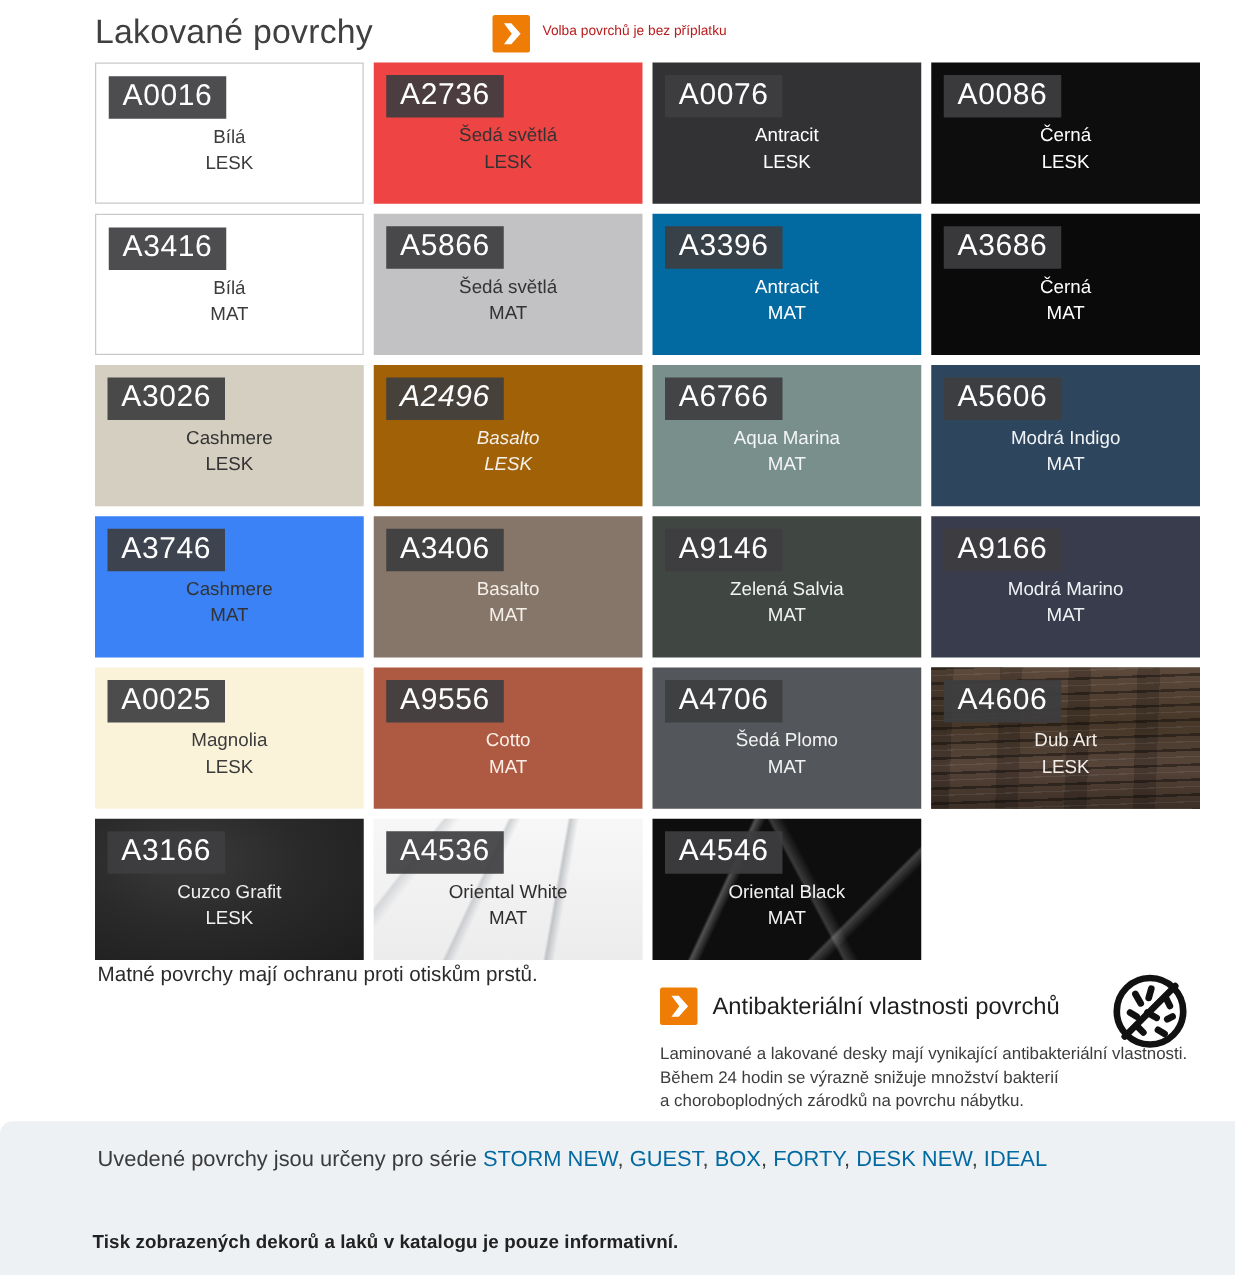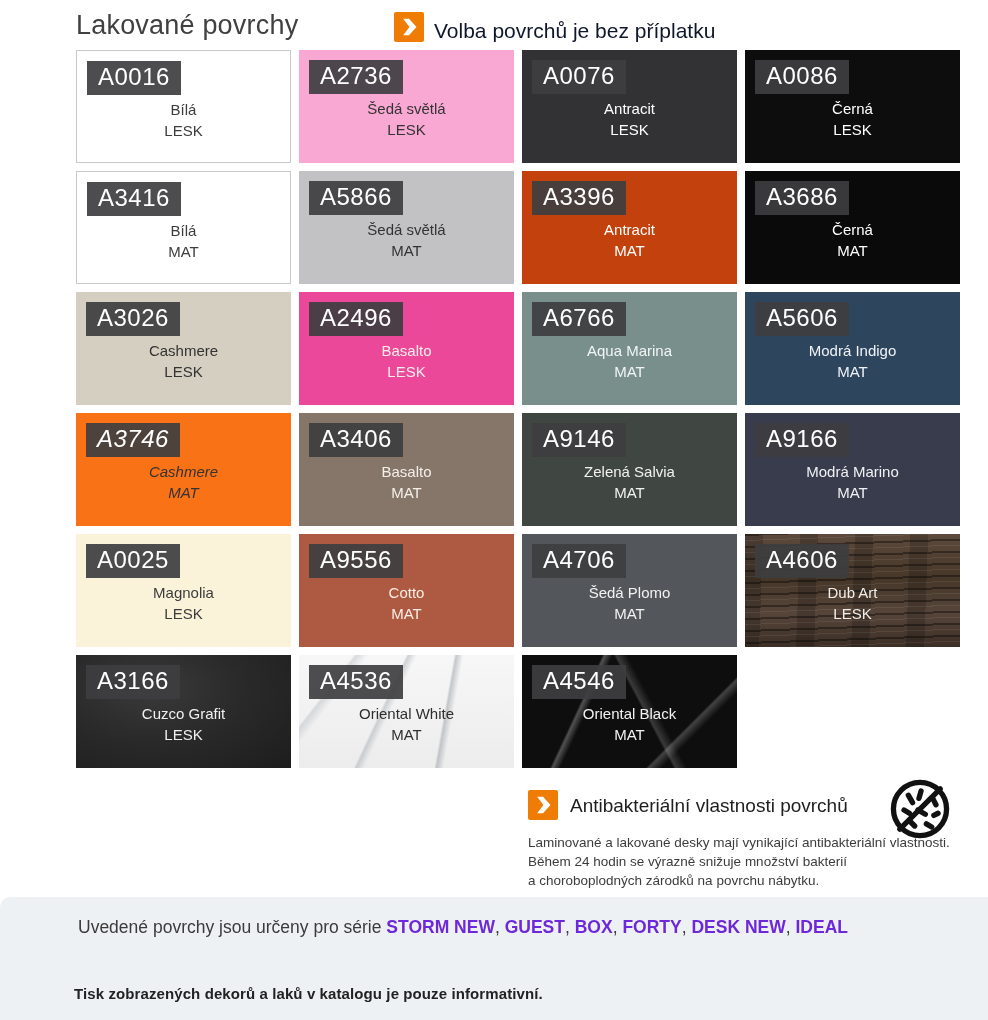--- a/index.html
+++ b/index.html
@@ -16,21 +16,21 @@
   }
   
   .chev-box{
     position:absolute;width:30px;height:30px;border-radius:2px;
     display:flex;align-items:center;justify-content:center;
   }
   .chev-box svg{width:20px;height:20px;display:block;}
   .top-note-box{left:394px;top:12px;}
   .top-note-label{
     position:absolute;left:434px;top:19px;
-    font-size:21px;color:#0f172a;
+    font-size:11px;color:#b91c1c;
   }
   
   .grid{
     position:absolute;left:76px;top:50px;width:884px;
     display:grid;grid-template-columns:repeat(4,215px);
     grid-auto-rows:113px;column-gap:8px;row-gap:8px;
   }
   .swatch{position:relative;box-sizing:border-box;}
   .swatch .code{
     position:absolute;left:10px;top:10px;
@@ -84,21 +84,21 @@
     font-size:13.5px;line-height:19px;color:#3c3c3c;
   }
   .footer-strip{
     position:absolute;left:0;top:897px;width:988px;height:123px;
     background:#eef1f4;border-radius:10px 0 0 0;
   }
   .footer-series{
     position:absolute;left:78px;top:17px;
     font-size:17.5px;line-height:26px;color:#3b3b3b;
   }
-  .footer-series .b{font-weight:bold;color:#6d28d9;}
+  .footer-series .b{font-weight:normal;color:#0369a1;}
   .footer-info{
     position:absolute;left:74px;top:88px;
     font-size:15px;font-weight:bold;color:#222222;letter-spacing:.1px;
   }
 </style>
 </head>
 <body>
 
 <div class="page">
 
@@ -112,21 +112,21 @@
   <div class="top-note-label">Volba povrchů je bez příplatku</div>
 
   <div class="grid">
       <div class="swatch" style="background: rgb(255, 255, 255); border: 1px solid rgb(201, 201, 201); color: rgb(60, 60, 60);">
         <div class="code">A0016</div>
         <div class="labels">
           <div>Bílá</div>
           <div>LESK</div>
         </div>
       </div>
-      <div class="swatch" style="background: #f9a8d4; color: rgb(51, 51, 51); padding-left: 25px;">
+      <div class="swatch" style="background: #ef4444; color: rgb(51, 51, 51); padding-left: 25px;">
         <div class="code">A2736</div>
         <div class="labels">
           <div>Šedá světlá</div>
           <div>LESK</div>
         </div>
       </div>
       <div class="swatch" style="background: rgb(50, 50, 53); color: rgb(255, 255, 255);">
         <div class="code">A0076</div>
         <div class="labels">
           <div>Antracit</div>
@@ -147,63 +147,63 @@
           <div>MAT</div>
         </div>
       </div>
       <div class="swatch" style="background: rgb(194, 194, 196); color: rgb(51, 51, 51);">
         <div class="code">A5866</div>
         <div class="labels">
           <div>Šedá světlá</div>
           <div>MAT</div>
         </div>
       </div>
-      <div class="swatch" style="background: #c2410c; color: rgb(255, 255, 255); text-decoration: underline;">
+      <div class="swatch" style="background: #0369a1; color: rgb(255, 255, 255); text-decoration: underline;">
         <div class="code">A3396</div>
         <div class="labels">
           <div>Antracit</div>
           <div>MAT</div>
         </div>
       </div>
       <div class="swatch" style="background: rgb(10, 10, 10); color: rgb(255, 255, 255);">
         <div class="code">A3686</div>
         <div class="labels">
           <div>Černá</div>
           <div>MAT</div>
         </div>
       </div>
       <div class="swatch" style="background: rgb(213, 207, 193); color: rgb(51, 51, 51);">
         <div class="code">A3026</div>
         <div class="labels">
           <div>Cashmere</div>
           <div>LESK</div>
         </div>
       </div>
-      <div class="swatch" style="background: #ec4899; color: rgb(244, 239, 233);">
+      <div class="swatch" style="background: #a16207; color: rgb(244, 239, 233); font-style: italic;">
         <div class="code">A2496</div>
         <div class="labels">
           <div>Basalto</div>
           <div>LESK</div>
         </div>
       </div>
       <div class="swatch" style="background: rgb(121, 143, 140); color: rgb(242, 245, 244);">
         <div class="code">A6766</div>
         <div class="labels">
           <div>Aqua Marina</div>
           <div>MAT</div>
         </div>
       </div>
       <div class="swatch" style="background: rgb(46, 69, 94); color: rgb(240, 243, 246); padding-left: 48px;">
         <div class="code">A5606</div>
         <div class="labels">
           <div>Modrá Indigo</div>
           <div>MAT</div>
         </div>
       </div>
-      <div class="swatch" style="background: #f97316; color: rgb(51, 51, 51); font-style: italic;">
+      <div class="swatch" style="background: #3b82f6; color: rgb(51, 51, 51);">
         <div class="code">A3746</div>
         <div class="labels">
           <div>Cashmere</div>
           <div>MAT</div>
         </div>
       </div>
       <div class="swatch" style="background: rgb(134, 118, 105); color: rgb(244, 239, 233);">
         <div class="code">A3406</div>
         <div class="labels">
           <div>Basalto</div>
@@ -268,20 +268,21 @@
       </div>
       <div class="swatch tx-marble-black" style="color: rgb(242, 242, 242);">
         <div class="code">A4546</div>
         <div class="labels">
           <div>Oriental Black</div>
           <div>MAT</div>
         </div>
       </div>
     </div>
 
+  <div class="matte-note">Matné povrchy mají ochranu proti otiskům prstů.</div>
 
   <div class="chev-box ab-note-box" style="background: rgb(239, 125, 5);">
     <svg viewBox="0 0 24 24">
         <path d="M5 2 L12 2 L21 12 L12 22 L5 22 L12.5 12 Z" fill="#ffffff"></path>
       </svg>
   </div>
   <div class="ab-heading">Antibakteriální vlastnosti povrchů</div>
 
   <div class="ab-icon">
     <svg viewBox="0 0 64 64">

